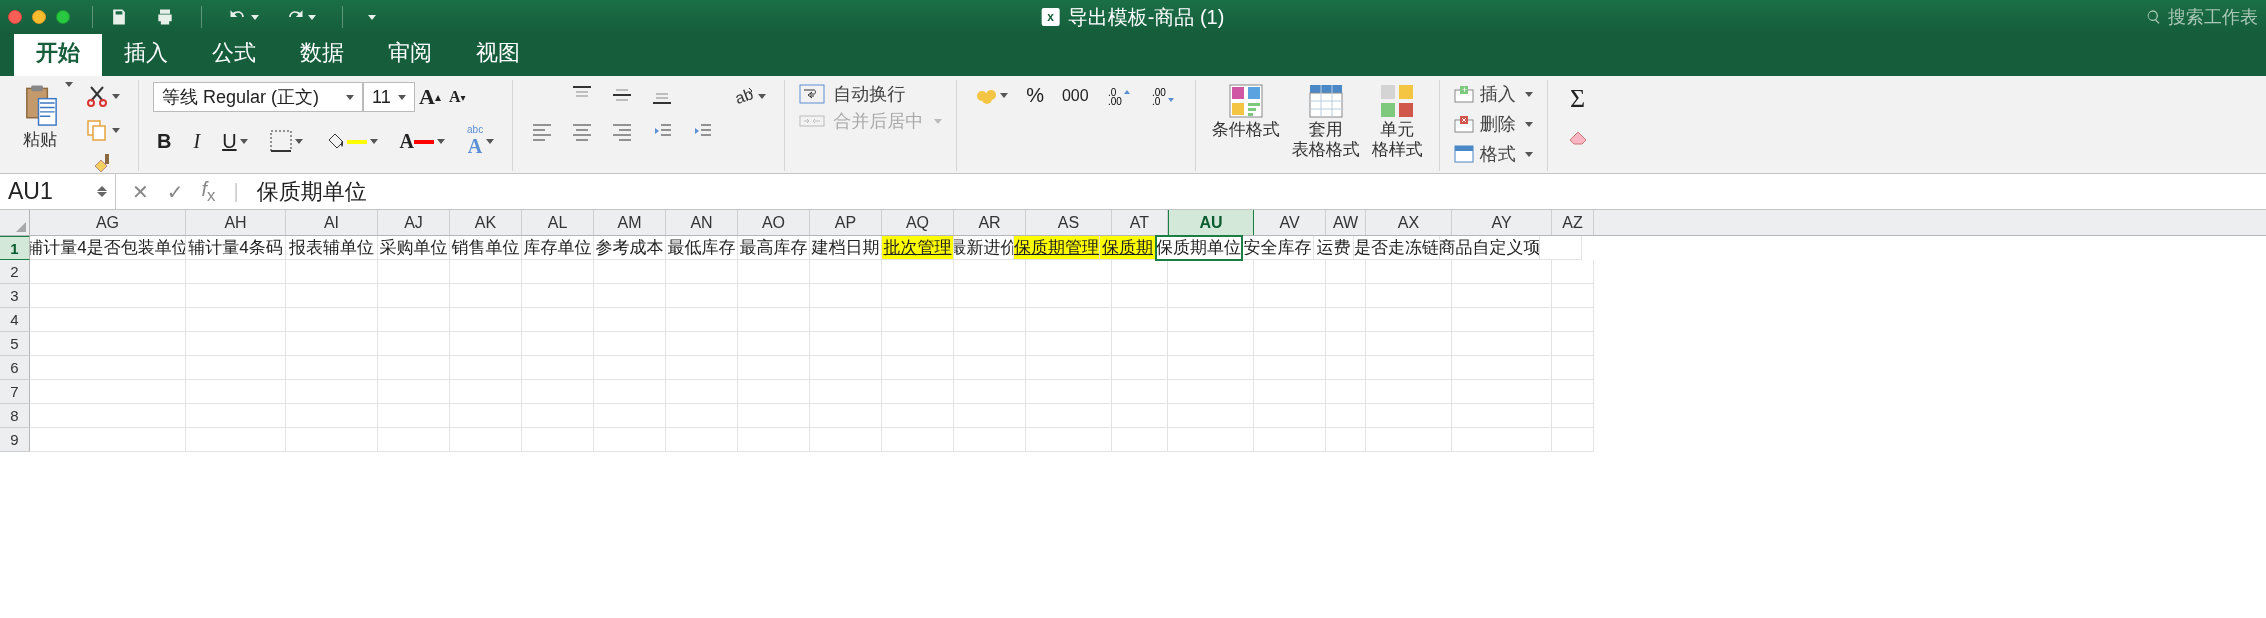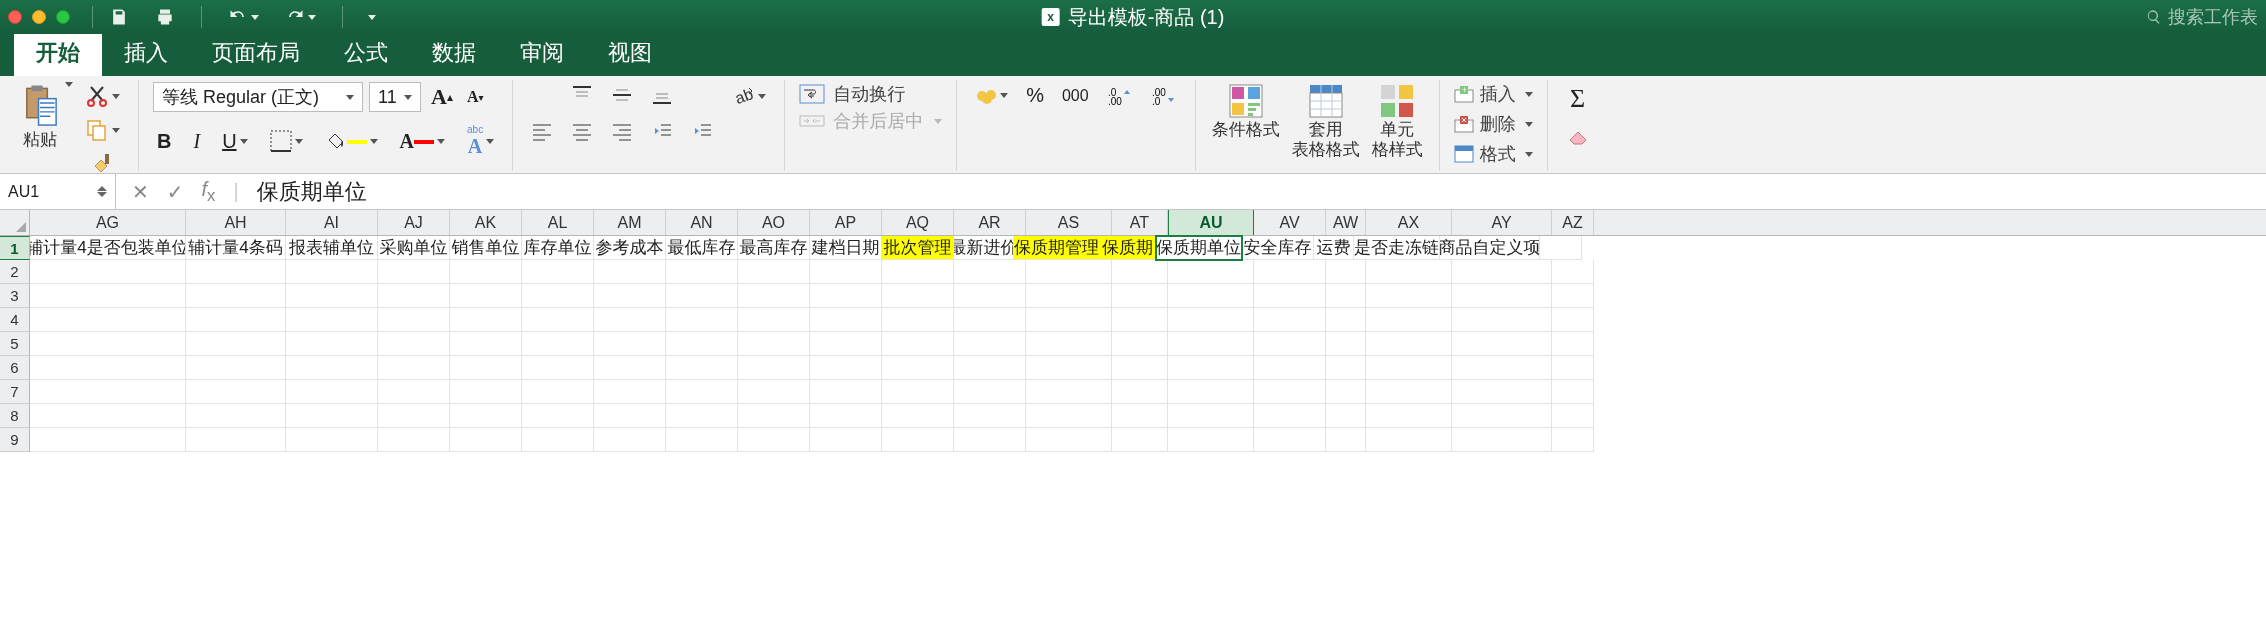--- a/index.html
+++ b/index.html
@@ -23,36 +23,36 @@
   
   .tabrow { height: 42px; background: #155d3b; display: flex; align-items: flex-end; padding-left: 14px; gap: 0; }
   .tab { padding: 8px 22px 8px 22px; color: #fff; font-size: 22px; border-radius: 4px 4px 0 0; cursor:pointer;}
   .tab.active { background: #fff; color: #155d3b; font-weight: 600; }
 
   
   .ribbon { height: 98px; background: #f2f2f2; border-bottom: 1px solid #c5c5c5; display: flex; padding: 4px 6px 2px 6px; }
   .group { display:flex; flex-direction:row; align-items:flex-start; height:100%; border-right:1px solid #d6d6d6; padding:2px 10px 2px 10px; }
   .group:last-child{border-right:none;}
   .col { display:flex; flex-direction:column; gap:4px; align-items:center; justify-content:flex-start; margin:0 4px; }
-  .rowline { display:flex; flex-direction:row; align-items:center; gap:6px; }
+  .rowline { display:flex; flex-direction:row; align-items:center; gap:0; }
   .btn-lg { display:flex; flex-direction:column; align-items:center; justify-content:center; padding:2px 6px; cursor:pointer; gap:2px;}
   .btn-lg span.lbl { font-size:17px; color:#333; text-align:center; line-height:1.15;}
   .ico { width:28px; height:28px; display:flex; align-items:center; justify-content:center;}
   .ico svg{width:100%;height:100%;}
   .smallbtn{ padding:2px 4px; cursor:pointer; display:flex; align-items:center; justify-content:center;}
   .dd-tri{ width:0;height:0;border-left:4px solid transparent;border-right:4px solid transparent;border-top:5px solid #555; margin-left:3px;}
   .fontsel{ height:30px; border:1px solid #bbb; background:#fff; display:flex; align-items:center; padding:0 8px; font-size:18px; gap:6px;}
   .numbox{ width:52px; }
   .lbltxt{font-size:18px;color:#444;}
   .disabled{color:#aaa;}
   .badge-A{font-family:"Times New Roman",serif;font-weight:bold;}
 
   
   .formulabar{ height:36px; border-bottom:1px solid #c5c5c5; display:flex; align-items:center; background:#fff;}
-  .namebox{ width:116px; border-right:1px solid #c5c5c5; height:100%; display:flex; align-items:center; padding:0 8px; font-size:16px; justify-content:space-between;}
+  .namebox{ width:116px; border-right:1px solid #c5c5c5; height:100%; display:flex; align-items:center; padding:0 8px; font-size:23px; justify-content:space-between;}
   .spin{display:flex;flex-direction:column;gap:1px;}
   .spin div{width:0;height:0;border-left:5px solid transparent;border-right:5px solid transparent;}
   .spin .up{border-bottom:5px solid #666;}
   .spin .dn{border-top:5px solid #666;}
   .fx-area{display:flex;align-items:center;gap:18px;padding:0 16px;font-size:20px;flex:1;}
   .fx-area .sym{color:#888;font-size:20px;}
   .fx-val{font-size:22px;}
 
   
   .colhead-row{height:26px;display:flex;background:#eceef0;border-bottom:1px solid #b6b6b6;}
@@ -62,21 +62,21 @@
   .colh.sel{background:#d4e8d9;border-left:1px solid #1a7e45;border-right:1px solid #1a7e45;color:#0a5c2e;font-weight:600;}
 
   
   .gridwrap{display:flex;}
   .rowheads{display:flex;flex-direction:column;}
   .rowh{width:30px;height:24px;border-right:1px solid #b6b6b6;border-bottom:1px solid #cfcfcf;background:#eceef0;display:flex;align-items:center;justify-content:center;font-size:15px;color:#333;}
   .rowh.sel{background:#d4e8d9;color:#0a5c2e;font-weight:600;border-top:1px solid #1a7e45;border-bottom:1px solid #1a7e45;}
   .cells{position:relative;}
   .row{display:flex;height:24px;}
   .cell{border-right:1px solid #e3e3e3;border-bottom:1px solid #e3e3e3;display:flex;align-items:center;justify-content:center;font-size:17px;white-space:nowrap;overflow:hidden;padding:0 2px;}
-  .cell.hl{background:#ffff00;}
+  .cell.hl{background:#ffff00;text-decoration:underline;}
   .cell.selected{outline:2px solid #1a7e45;outline-offset:-1px;z-index:2;position:relative;}
 </style>
 </head>
 <body>
 
 <div class="titlebar">
   <div class="traffic">
     <div class="dot r"></div>
     <div class="dot y"></div>
     <div class="dot g"></div>
@@ -117,21 +117,20 @@
     <svg viewBox="0 0 24 24">
         <path d="M10 2a8 8 0 015.3 13.9l5 5-1.4 1.4-5-5A8 8 0 1110 2zm0 2a6 6 0 100 12 6 6 0 000-12z"></path>
       </svg>
     <span>搜索工作表</span>
   </div>
 </div>
 
 <div class="tabrow" id="tabrow">
     <div class="tab active">开始</div>
     <div class="tab">插入</div>
-    <div class="tab">页面布局</div>
     <div class="tab">公式</div>
     <div class="tab">数据</div>
     <div class="tab">审阅</div>
     <div class="tab">视图</div>
   </div>
 
 <div class="ribbon">
 
   <div class="group">
     <div class="btn-lg">

